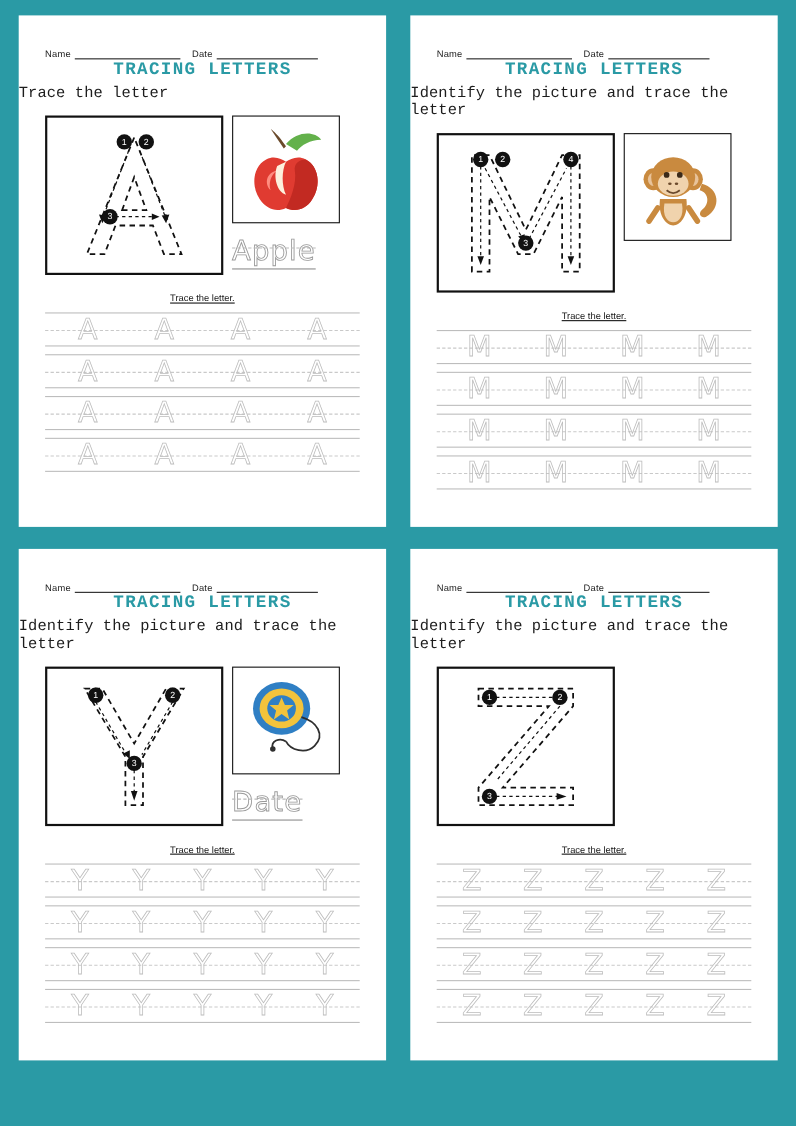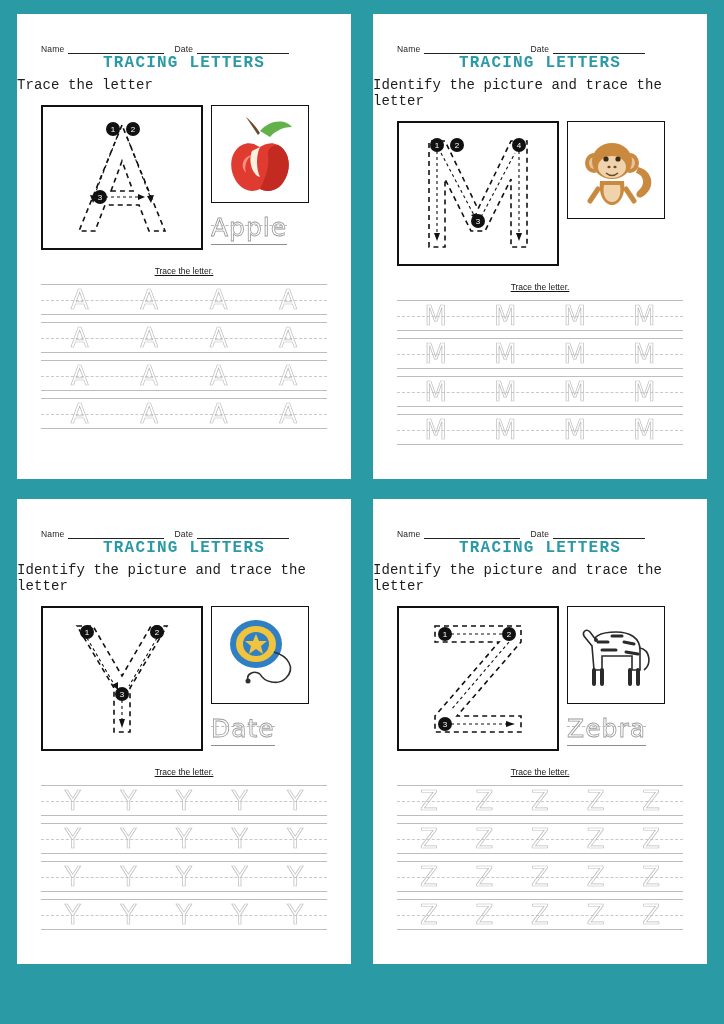--- a/index.html
+++ b/index.html
@@ -551,37 +551,20 @@
           <polygon points="116,116 107,113 107,119" fill="#111"></polygon>
           <circle class="num-c" cx="46" cy="26" r="7"></circle>
           <text class="num-t" x="46" y="26">1</text>
           <circle class="num-c" cx="110" cy="26" r="7"></circle>
           <text class="num-t" x="110" y="26">2</text>
           <circle class="num-c" cx="46" cy="116" r="7"></circle>
           <text class="num-t" x="46" y="116">3</text>
         </svg>
       </div>
 
-      <div class="pic-col">
-        <div class="pic-box">
-          <svg width="96" height="86" viewBox="0 0 96 86">
-            <path d="M24 34 C24 24 34 20 48 20 C62 20 72 26 72 38 L72 58 L64 58 L64 44 L34 44 L34 58 L26 58 Z" fill="#ffffff" stroke="#2a2a2a" stroke-width="1.6"></path>
-            <path d="M30 30 L40 30 M34 38 L48 38 M44 24 L54 24 M56 30 L66 32 M58 40 L70 42" stroke="#2a2a2a" stroke-width="3" stroke-linecap="round"></path>
-            <path d="M26 58 L26 72 M34 58 L34 72 M62 58 L62 72 M70 58 L70 72" stroke="#2a2a2a" stroke-width="4" stroke-linecap="round"></path>
-            <path d="M24 34 L16 24 C14 20 18 16 22 20 L28 28" fill="#ffffff" stroke="#2a2a2a" stroke-width="1.6"></path>
-            <circle cx="28" cy="28" r="2" fill="#2a2a2a"></circle>
-            <path d="M72 36 C82 38 84 52 76 58" stroke="#2a2a2a" stroke-width="1.6" fill="none"></path>
-          </svg>
-        </div>
-        <div class="word-wrap">
-          <div class="word-mid"></div>
-          <div class="word-outline">Zebra</div>
-          <div class="word-base"></div>
-        </div>
-      </div>
     </div>
 
     <div class="practice-label">Trace the letter.</div>
     <div class="practice-rows">
       <div class="prow">
         <div class="top-line"></div>
         <div class="mid-line"></div>
         <div class="bot-line"></div>
         <div class="glyphs">
           <span class="ghost">Z</span>

